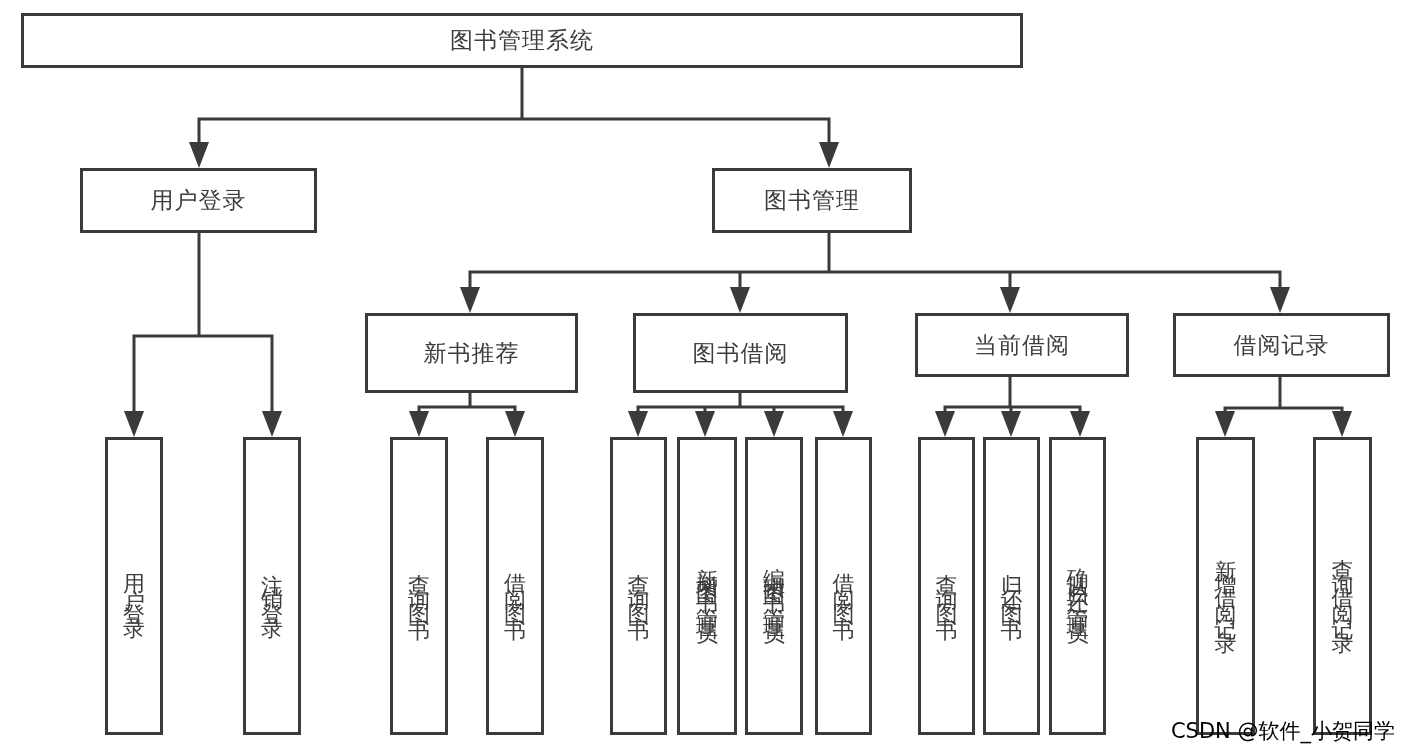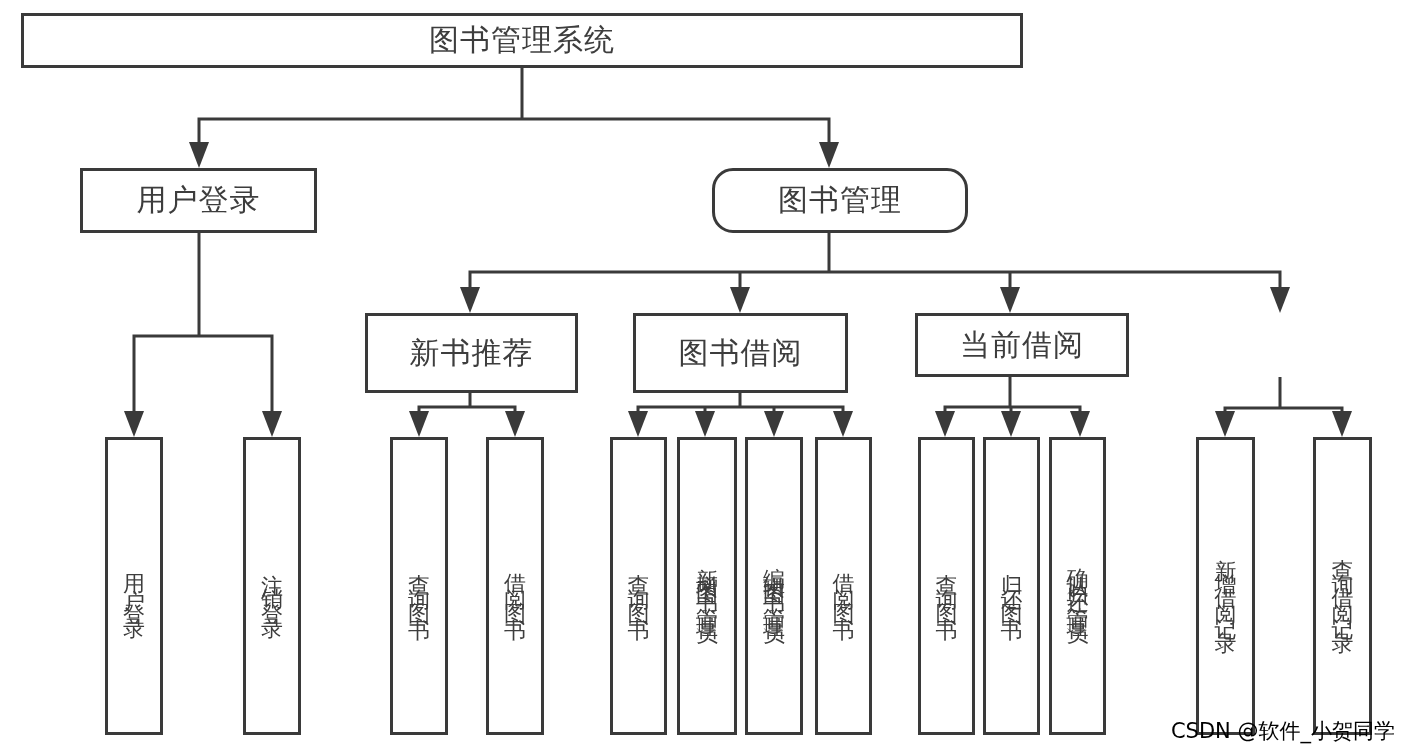--- a/index.html
+++ b/index.html
@@ -26,21 +26,21 @@
     box-sizing: border-box;
     border: 3px solid #3a3a3a;
     background: #ffffff;
     display: flex;
     align-items: center;
     justify-content: center;
     color: #3d3d3d;
     z-index: 2;
   }
   .h-node {
-    font-size: 30px;
+    font-size: 23px;
     letter-spacing: 1px;
   }
   .v-node span {
     writing-mode: vertical-rl;
     text-orientation: upright;
     font-size: 22px;
     line-height: 1;
     letter-spacing: 15px;
   }
   .v-node.long span {
@@ -104,32 +104,35 @@
     </g>
   </svg>
 
   <div class="node h-node" style="left:21px; top:13px; width:1002px; height:55px;">
     <span>图书管理系统</span>
   </div>
 
   <div class="node h-node" style="left:80px; top:168px; width:237px; height:65px;">
     <span>用户登录</span>
   </div>
-  <div class="node h-node" style="left:712px; top:168px; width:256px; height:65px;border-radius:21px;">
+  <div class="node h-node" style="left:712px; top:168px; width:200px; height:65px;">
     <span>图书管理</span>
   </div>
 
   <div class="node h-node" style="left:365px; top:313px; width:213px; height:80px;">
     <span>新书推荐</span>
   </div>
   <div class="node h-node" style="left:633px; top:313px; width:215px; height:80px;">
     <span>图书借阅</span>
   </div>
   <div class="node h-node" style="left:915px; top:313px; width:214px; height:64px;">
     <span>当前借阅</span>
+  </div>
+  <div class="node h-node" style="left:1173px; top:313px; width:217px; height:64px;">
+    <span>借阅记录</span>
   </div>
 
   <div class="node v-node" style="left:105px; top:437px; width:58px; height:298px;">
     <span>用户登录</span>
   </div>
   <div class="node v-node" style="left:243px; top:437px; width:58px; height:298px;">
     <span>注销登录</span>
   </div>
 
   <div class="node v-node" style="left:390px; top:437px; width:58px; height:298px;">

